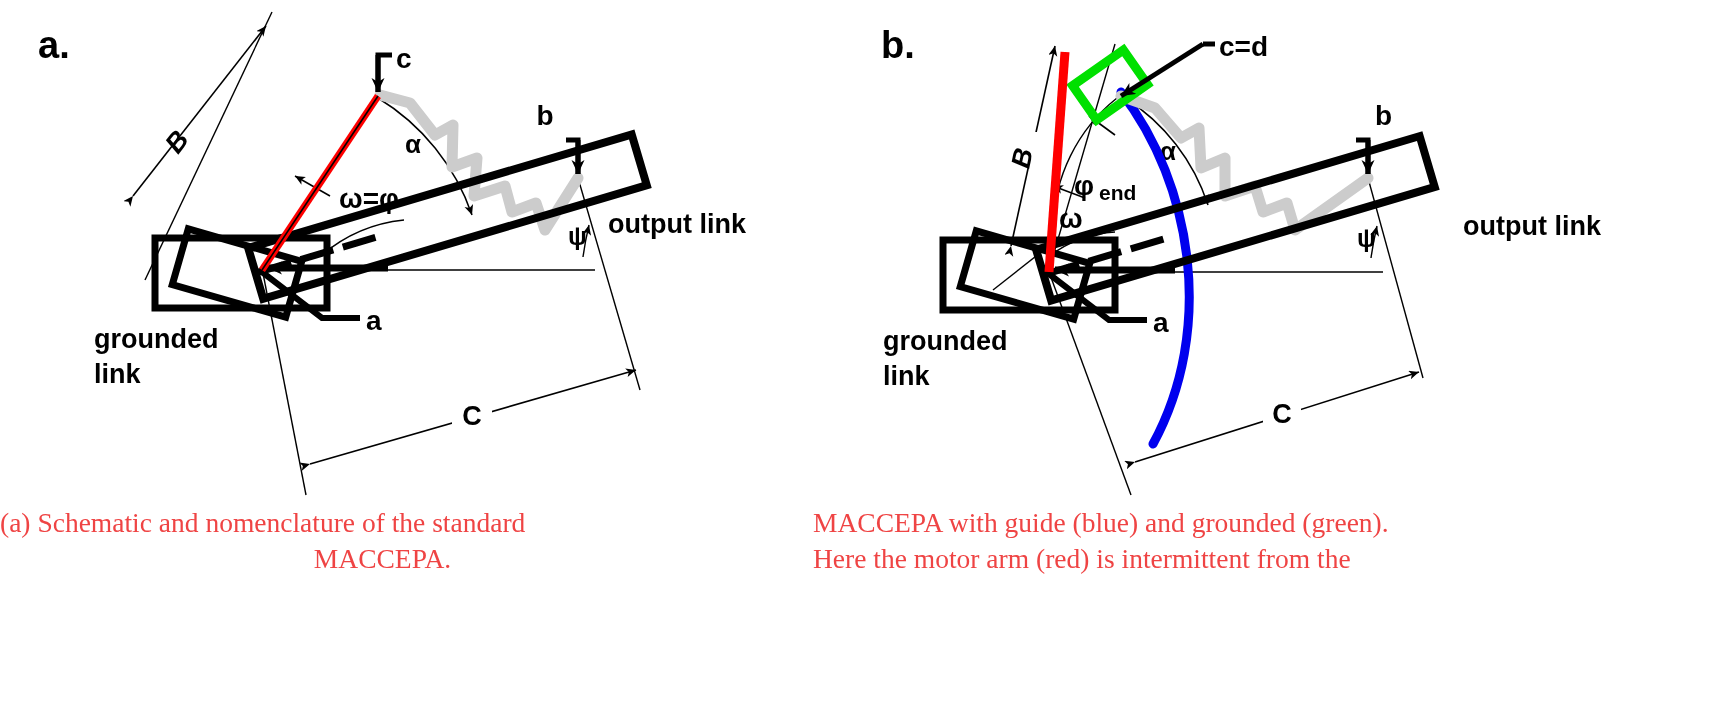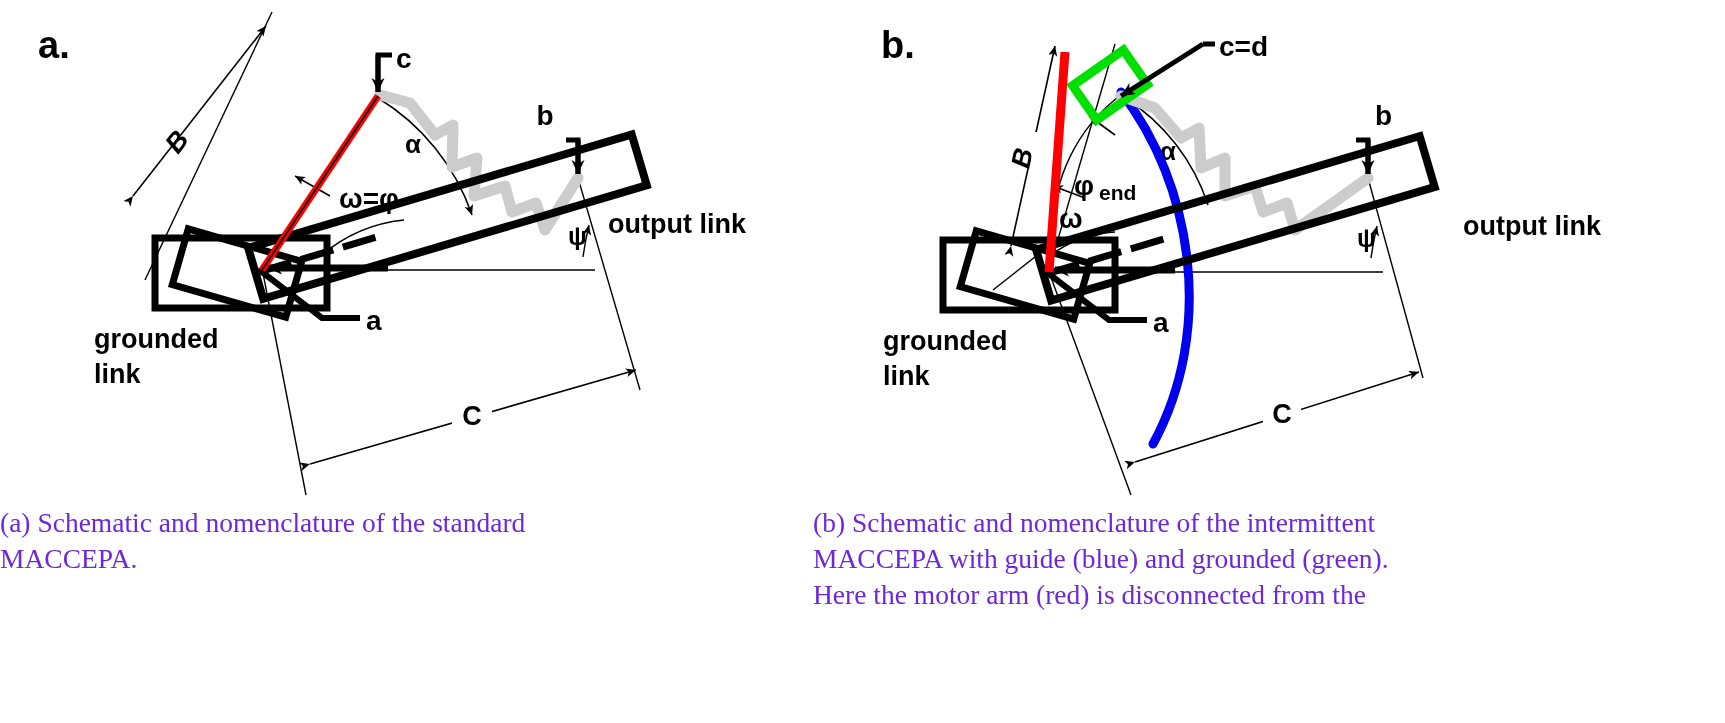--- a/index.html
+++ b/index.html
@@ -35,33 +35,33 @@
     left: 0;
     width: 1725px;
     height: 218px;
   }
   .caption {
     position: absolute;
     top: 0;
     font-family: "Liberation Serif", serif;
     font-size: 27.5px;
     line-height: 36px;
-    color: #6d28d9;
+    color: #ef4444;
     text-align: justify;
     text-justify: inter-word;
   }
   #caption-a {
     left: 0px;
     width: 765px;
   }
   #caption-b {
     left: 813px;
     width: 760px;
   }
-  .cap-last { text-align: left; }
+  .cap-last { text-align: center; }
   .mathit { font-style: italic; }
   .mathsub {
     font-style: italic;
     font-size: 0.74em;
     vertical-align: -0.22em;
   }
   .vbar { font-style: normal; padding: 0 1px; }
 </style>
 </head>
 <body>
@@ -242,19 +242,18 @@
   </div>
 
   <div class="captions">
 
     <div class="caption" id="caption-a">
       <div>(a) Schematic and nomenclature of the standard</div>
       <div class="cap-last">MACCEPA.</div>
     </div>
 
     <div class="caption" id="caption-b">
-      <div>(b) Schematic and nomenclature of the intermittent</div>
       <div>MACCEPA with guide (blue) and grounded (green).</div>
-      <div>Here the motor arm (red) is disconnected from the</div>
+      <div>Here the motor arm (red) is intermittent from the</div>
     </div>
 
   </div>
 </div>
 
 </body></html>

